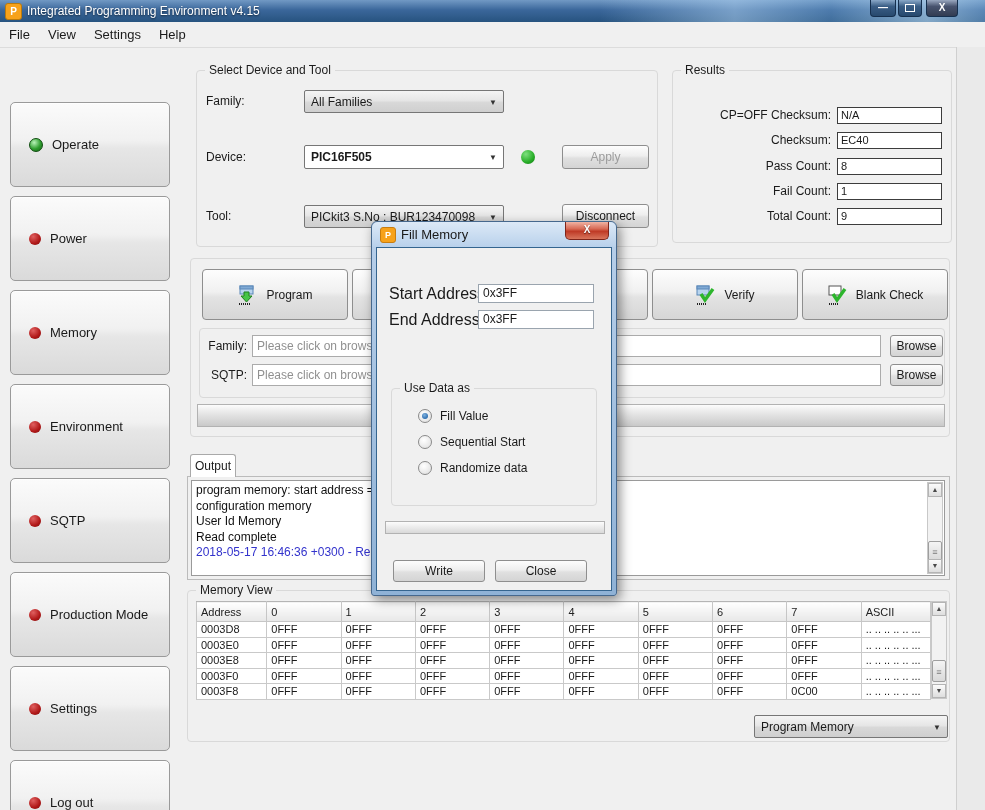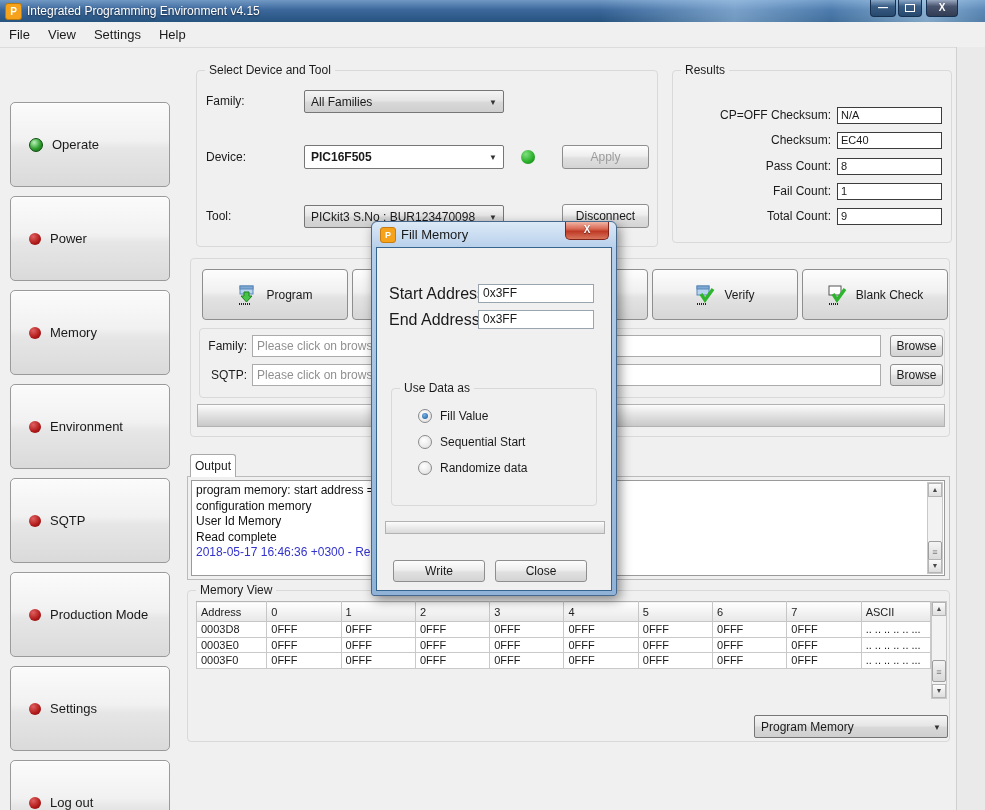--- a/index.html
+++ b/index.html
@@ -338,29 +338,53 @@
             <td>0FFF</td>
             <td>0FFF</td>
             <td>0FFF</td>
             <td>0FFF</td>
             <td>0FFF</td>
             <td>0FFF</td>
             <td>0FFF</td>
             <td>.. .. .. .. .. ...</td>
           </tr>
           <tr>
+            <td>0003E8</td>
+            <td>0FFF</td>
+            <td>0FFF</td>
+            <td>0FFF</td>
+            <td>0FFF</td>
+            <td>0FFF</td>
+            <td>0FFF</td>
+            <td>0FFF</td>
+            <td>0FFF</td>
+            <td>.. .. .. .. .. ...</td>
+          </tr>
+          <tr>
             <td>0003F0</td>
             <td>0FFF</td>
             <td>0FFF</td>
             <td>0FFF</td>
             <td>0FFF</td>
             <td>0FFF</td>
             <td>0FFF</td>
             <td>0FFF</td>
             <td>0FFF</td>
+            <td>.. .. .. .. .. ...</td>
+          </tr>
+          <tr>
+            <td>0003F8</td>
+            <td>0FFF</td>
+            <td>0FFF</td>
+            <td>0FFF</td>
+            <td>0FFF</td>
+            <td>0FFF</td>
+            <td>0FFF</td>
+            <td>0FFF</td>
+            <td>0C00</td>
             <td>.. .. .. .. .. ...</td>
           </tr>
         </tbody>
     </table>
     <div class="scrollv" style="left:743px;top:10px;height:98px;width:16px;">
       <div class="sv-btn" style="top:0;">▲</div>
       <div class="sv-thumb" style="top:58px;height:22px;line-height:22px;">≡</div>
       <div class="sv-btn" style="bottom:0;">▼</div>
     </div>
     <div class="combo" style="left:566px;top:124px;width:194px;height:23px;">

